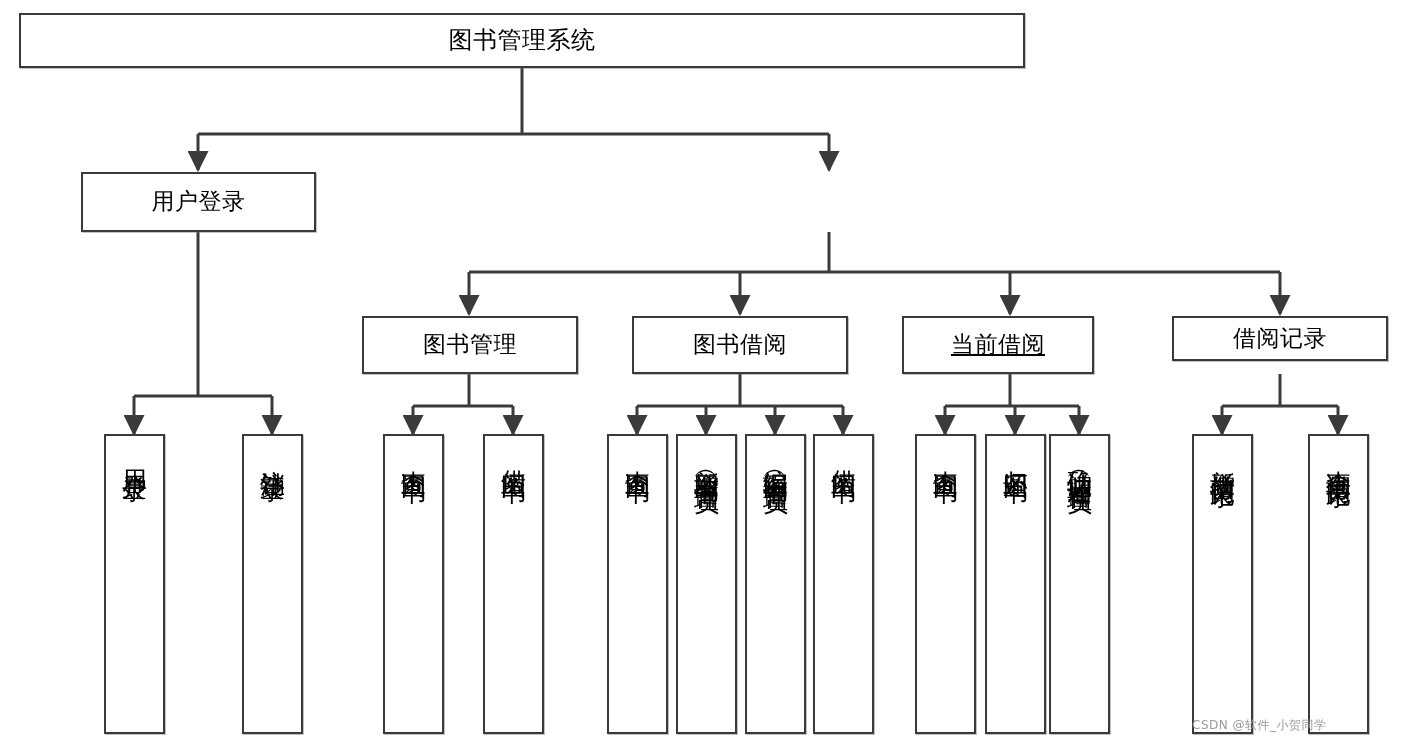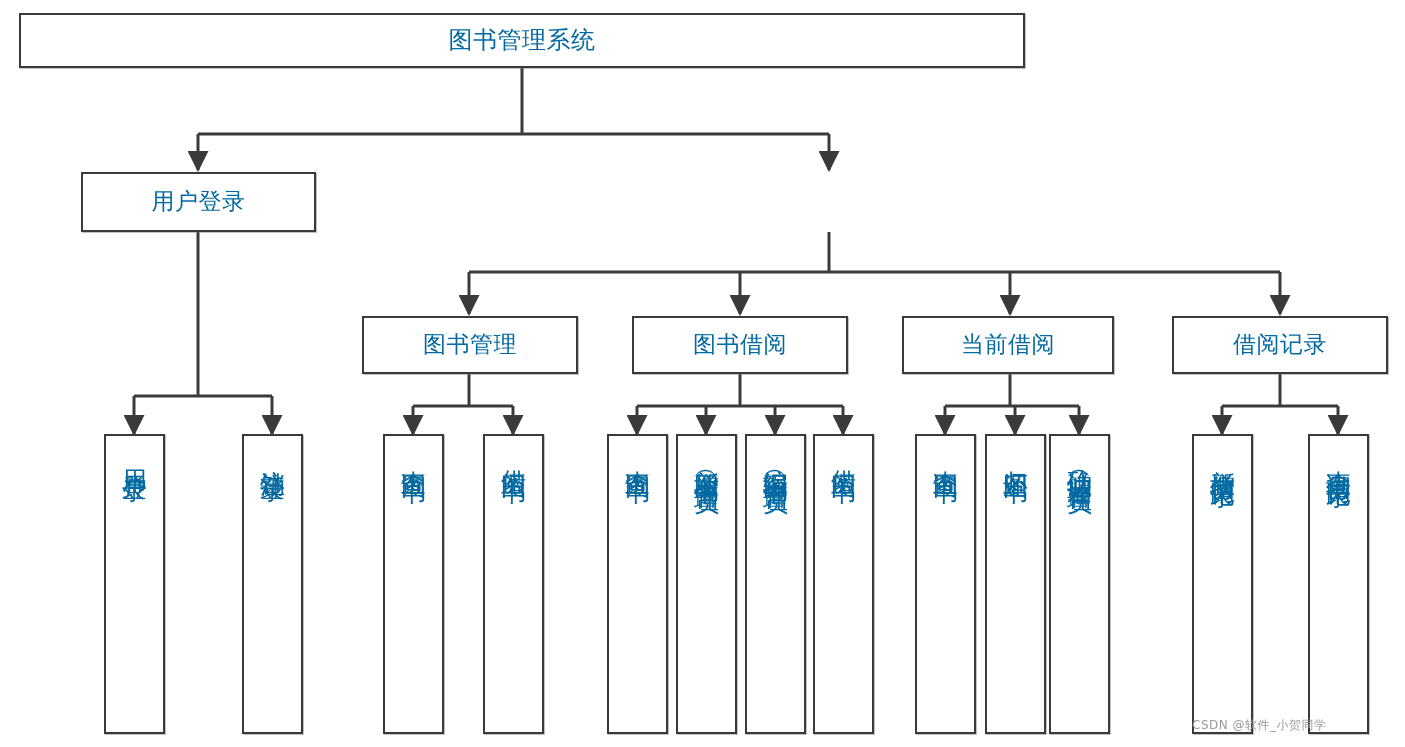--- a/index.html
+++ b/index.html
@@ -29,21 +29,21 @@
   }
   .node {
     position: absolute;
     box-sizing: border-box;
     background: #ffffff;
     border: 2px solid #3a3a3a;
     display: flex;
     align-items: center;
     justify-content: center;
     text-align: center;
-    color: #0369a1;
+    color: #000000;
     box-shadow: 1px 1px 0 rgba(120,120,120,0.45);
   }
   .node .label {
     display: block;
     line-height: 1.12;
     letter-spacing: 0.5px;
   }
   
   .node.horiz .label {
     font-size: 23px;
@@ -135,24 +135,24 @@
   <div class="node horiz" style="left:81px; top:172px; width:235px; height:60px;">
     <span class="label">用户登录</span>
   </div>
 
   <div class="node horiz" style="left:362px; top:316px; width:216px; height:58px;">
     <span class="label">图书管理</span>
   </div>
   <div class="node horiz" style="left:632px; top:316px; width:216px; height:58px;">
     <span class="label">图书借阅</span>
   </div>
-  <div class="node horiz" style="left:902px; top:316px; width:212px; height:58px;">
+  <div class="node horiz" style="left:902px; top:316px; width:192px; height:58px;text-decoration:underline;">
     <span class="label">当前借阅</span>
   </div>
-  <div class="node horiz" style="left:1172px; top:316px; width:216px; height:58px;">
+  <div class="node horiz" style="left:1172px; top:316px; width:216px; height:45px;">
     <span class="label">借阅记录</span>
   </div>
 
   <div class="node vert" style="left:104px; top:434px; width:61px; height:300px;">
     <span class="label">用户登录</span>
   </div>
   <div class="node vert" style="left:242px; top:434px; width:61px; height:300px;">
     <span class="label">注销登录</span>
   </div>
 

